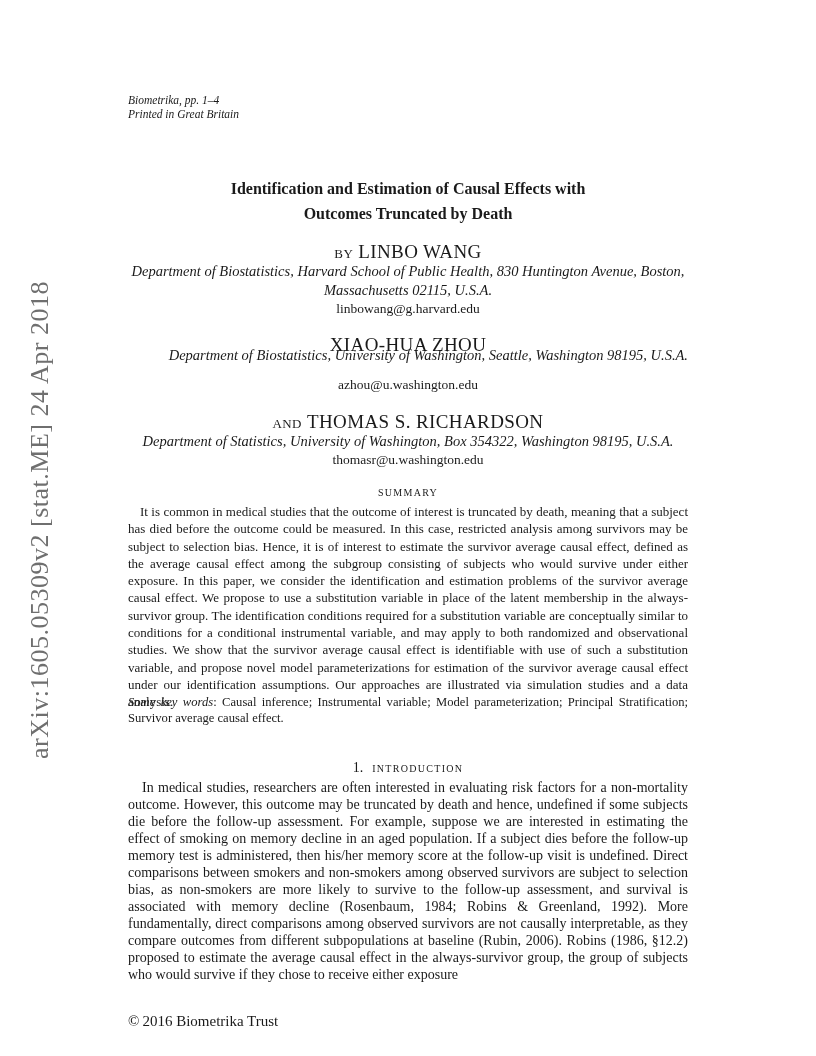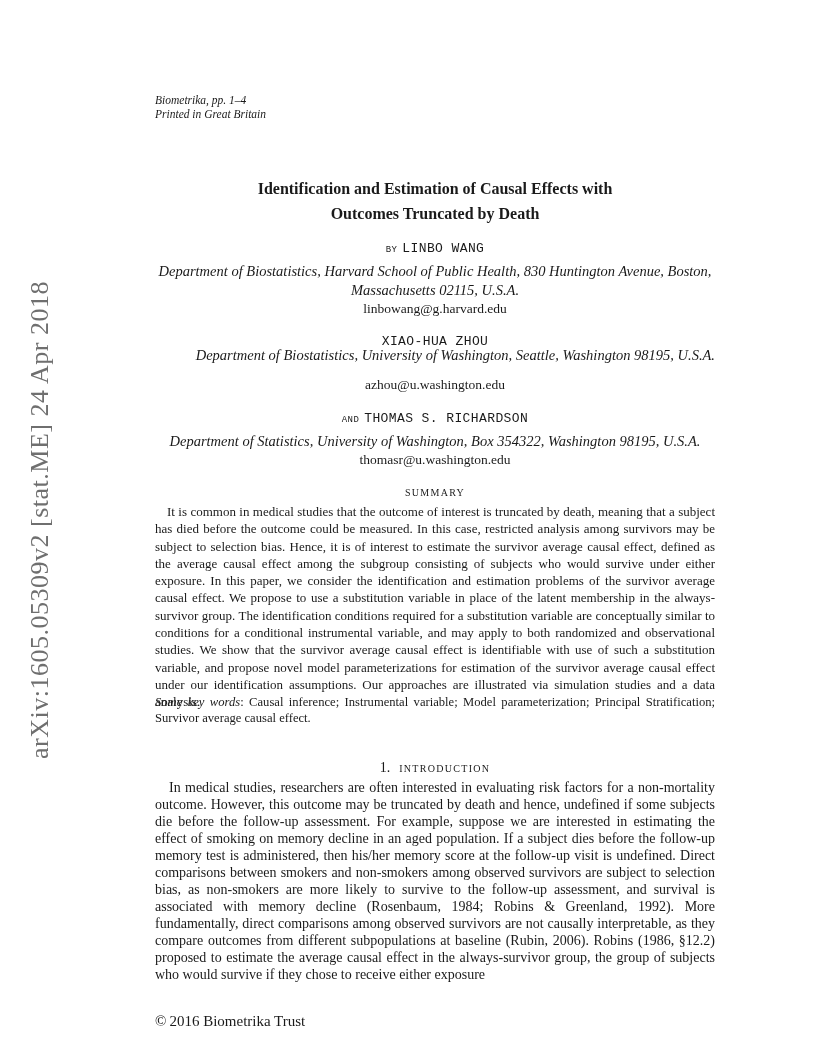--- a/index.html
+++ b/index.html
@@ -26,37 +26,36 @@
     color: #6f6f6f;
     letter-spacing: 0.5px;
   }
   .content {
     position: absolute;
     left: 128px;
     top: 0;
     width: 560px;
     height: 1056px;
   }
-  .block { position: absolute; left: 0; width: 100%; margin-left: 27px; }
+  .block { position: absolute; left: 0; width: 100%; }
 
   .journal-header { top: 93px; font-style: italic; font-size: 11.5px; line-height: 14px; }
 
   .paper-title {
     top: 176px;
     text-align: center;
     font-weight: bold;
     font-size: 16px;
     line-height: 25px;
   }
 
   .author-line {
     text-align: center;
-    font-size: 13px;
+    font-size: 19px;
     letter-spacing: 0.4px;
-    font-family: Liberation Mono, monospace;
   }
   .author-prefix { font-variant: small-caps; text-transform: lowercase; margin-right: 5px; }
   .author-prefix:empty { margin-right: 0; }
 
   .affiliation {
     text-align: center;
     font-style: italic;
     font-size: 14.5px;
     line-height: 19px;
   }

